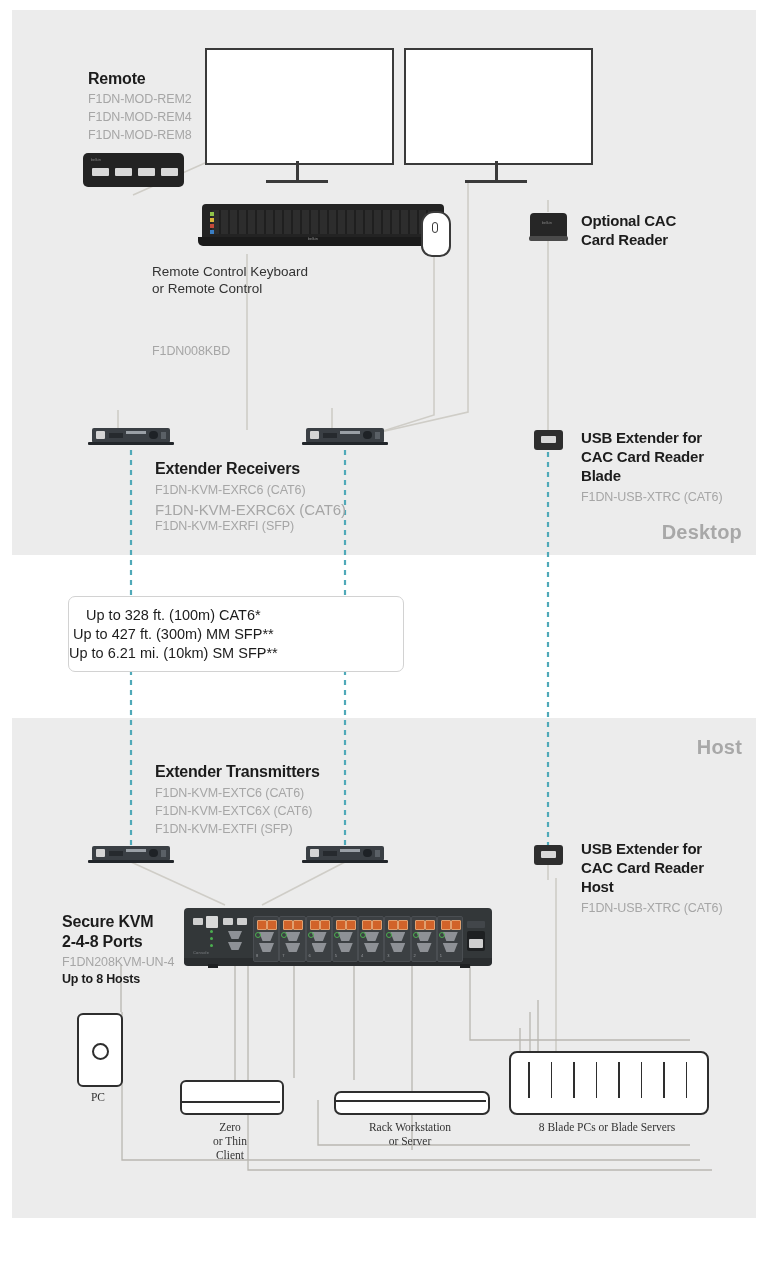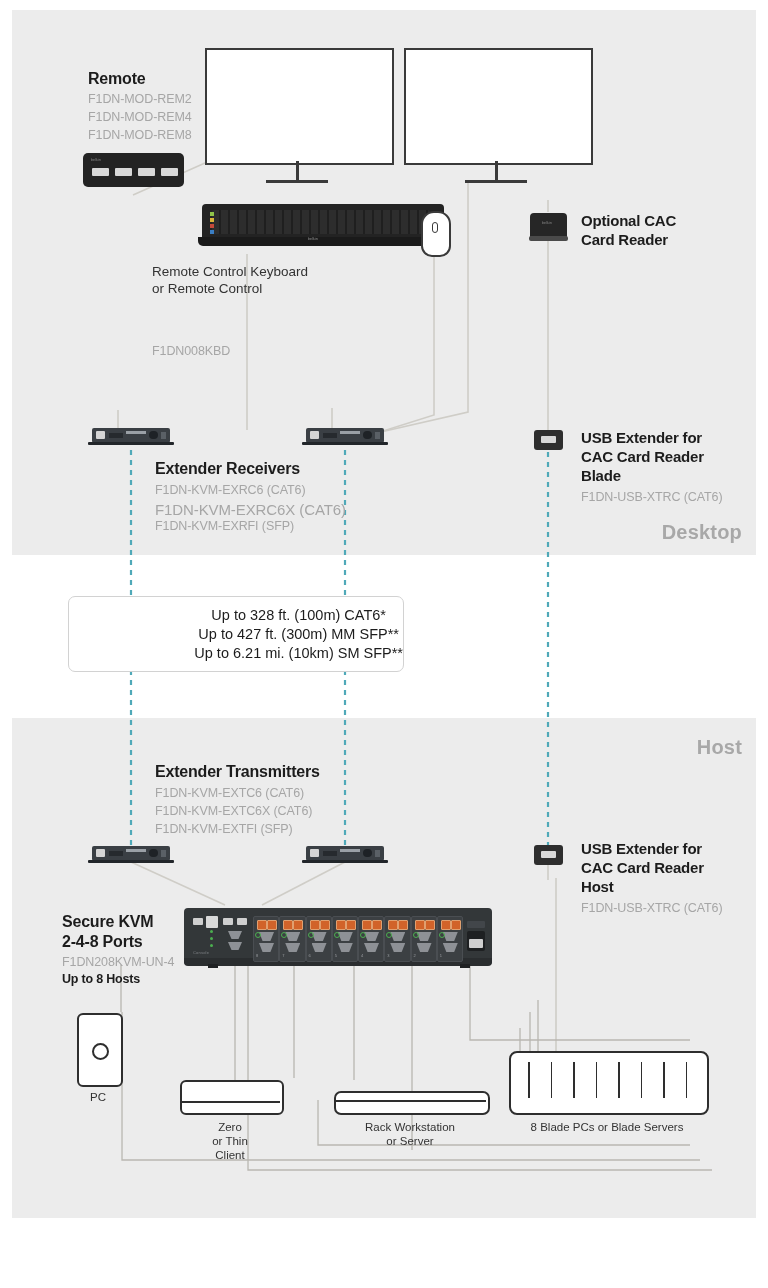--- a/index.html
+++ b/index.html
@@ -10,24 +10,24 @@
   #band-desktop{left:12px;top:10px;width:744px;height:545px;}
   #band-datacenter{left:12px;top:718px;width:744px;height:500px;}
   .zone-label{position:absolute;color:#a8a8a8;font-weight:bold;font-size:20px;
               text-align:right;line-height:23px;letter-spacing:.2px;}
   #label-desktop{right:26px;top:521px;width:200px;}
   #label-datacenter{right:26px;top:736px;width:200px;}
   .ttl{position:absolute;font-weight:bold;color:#1c1c1c;letter-spacing:-.2px;}
   .sku{position:absolute;color:#a6a6a6;letter-spacing:-.1px;}
   .plain{position:absolute;color:#333;}
   svg{position:absolute;left:0;top:0;}
-  .caption{position:absolute;text-align:center;font-size:11.5px;color:#333;line-height:14px;}
+  .caption{position:absolute;text-align:center;font-size:11.5px;color:#333;line-height:14px;font-family:Liberation Serif, serif;}
   .distbox{position:absolute;left:68px;top:596px;width:334px;height:74px;
            background:#fff;border:1px solid #d2d2d2;border-radius:7px;
-           display:flex;align-items:center;justify-content:flex-end;}
+           display:flex;align-items:center;justify-content:flex-start;}
   .distbox div{text-align:center;font-size:14.5px;line-height:19px;color:#1c1c1c;}
   .dev{position:absolute;}
   .mon-frame{position:absolute;background:#fff;border:2.5px solid #3a3a3a;}
   .mon-neck{position:absolute;background:#3a3a3a;width:3px;}
   .mon-base{position:absolute;background:#3a3a3a;height:3px;}
   .brand{position:absolute;color:#8d8d8d;font-size:3.4px;letter-spacing:.2px;}
 </style>
 </head>
 <body>
 

